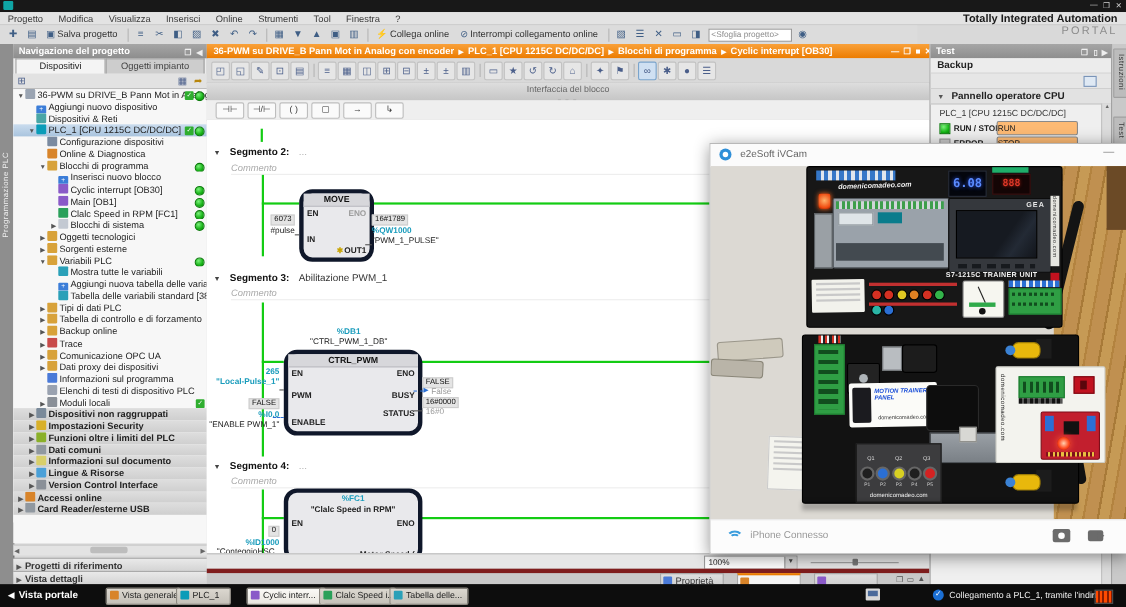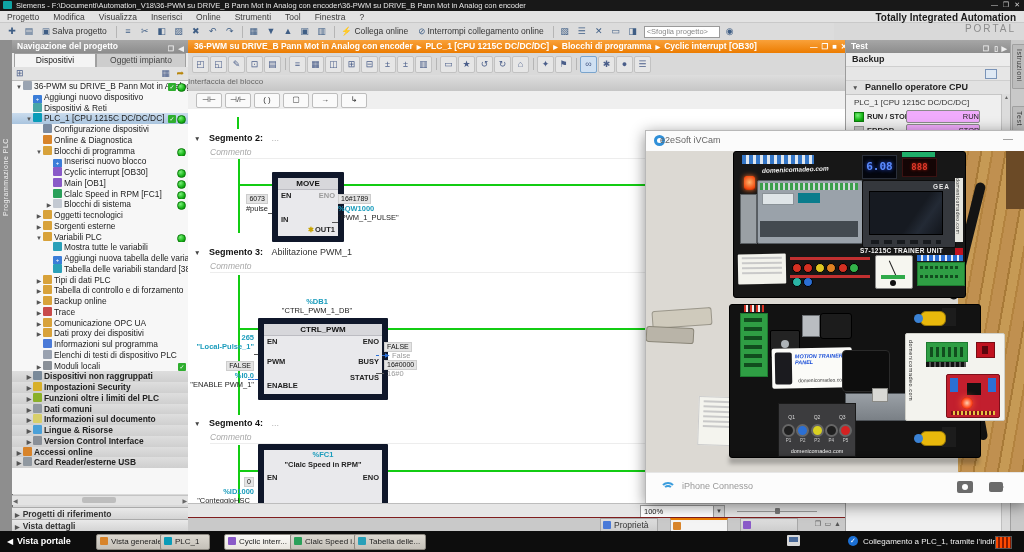--- a/index.html
+++ b/index.html
@@ -58,38 +58,38 @@
   .crumb{left:188px;top:40px;width:657px;height:13px;background:linear-gradient(#f9a13a,#ec7c00);
          color:#fff;font-size:8.5px;font-weight:bold;line-height:13px;white-space:nowrap;overflow:hidden;padding-left:6px;}
   .crumb .sep{font-size:6px;margin:0 4px;}
   .crumb-ctl{position:absolute;right:4px;top:0;color:#fff;font-size:7.5px;}
   .edbar{left:188px;top:53px;width:657px;height:22px;background:#d9d9d9;border-bottom:1px solid #b2b2b2;
          display:flex;align-items:center;padding-left:4px;}
   .edi{width:15px;height:15px;border:1px solid #c2c2c2;border-radius:2px;background:#e6e6e6;margin-right:1px;
        text-align:center;line-height:15px;font-size:9px;color:#4a5e8a;}
   .edi.on{background:#cfe0f2;border-color:#7aa4cc;}
   .ifbar{left:188px;top:75px;width:657px;height:16px;background:linear-gradient(#dedede,#c6c6c6);
-         border-bottom:1px solid #adadad;text-align:left;color:#666;font-size:8px;line-height:14px;}
+         border-bottom:1px solid #adadad;text-align:center;color:#666;font-size:8px;line-height:14px;}
   .favbar{left:188px;top:91px;width:657px;height:18px;background:#efefef;border-bottom:1px solid #c6c6c6;
           display:flex;align-items:center;padding-left:8px;}
   .fav{min-width:20px;height:13px;border:1px solid #bdbdbd;border-radius:2px;background:#fafafa;margin-right:3px;
        text-align:center;line-height:12px;font-size:8px;color:#333;padding:0 2px;}
   .canvas{left:188px;top:109px;width:657px;height:394px;background:#fff;overflow:hidden;}
   .seg-head{position:absolute;left:6px;width:630px;height:12px;font-size:9px;}
   .seg-head .sa{font-size:6.5px;color:#444;margin-right:6px;}
   .seg-head b{color:#111;}
   .seg-sub{color:#333;margin-left:6px;font-weight:normal;}
   .seg-dots{color:#b0b0b0;margin-left:6px;}
   .comment{position:absolute;left:22px;width:600px;height:11px;color:#a9a9a9;font-size:8.5px;font-style:italic;
            border-bottom:1px solid #ededed;}
   .vrail{position:absolute;width:2px;background:#13cc13;}
   .hrail{position:absolute;height:2px;background:#13cc13;}
   .rtick{position:absolute;width:2px;height:8px;background:#13cc13;}
   .caret{position:absolute;width:2px;height:12px;background:#13cc13;}
-  .blk{position:absolute;background:#e9e9ec;border:6px solid #0f172a;border-radius:1px;}
+  .blk{position:absolute;background:#e9e9ec;border:4px solid #0f172a;border-radius:12px;}
   .blk-title{height:11px;line-height:11px;text-align:center;font-weight:bold;font-size:8px;background:#d7d7db;
              border-bottom:1px solid #bcbcc2;color:#111;}
   .blk-top{height:10px;line-height:10px;text-align:center;font-size:7.5px;}
   .pin{position:absolute;font-size:7.5px;font-weight:bold;color:#222;}
   .pin.l{left:3px;} .pin.r{right:3px;text-align:right;}
   .pin.gray{color:#9c9c9c;}
   .opstack{position:absolute;line-height:9px;font-size:7.5px;white-space:nowrap;}
   .opstack.ra{text-align:right;}
   .badge{display:inline-block;background:#e4e4e4;border:1px solid #cdcdcd;padding:0 2px;color:#111;
          font-size:7px;line-height:8px;}
@@ -101,48 +101,48 @@
   .bluearrow{position:absolute;color:#2b6fd4;font-size:6px;line-height:6px;}
   .star{color:#c8a400;font-style:normal;margin-right:1px;font-size:7px;}
   .zoomrow{left:188px;top:503px;width:657px;height:14px;background:#e6e6e6;border-top:1px solid #bdbdbd;}
   .zsel{position:absolute;right:120px;top:1px;width:80px;height:11px;background:#fff;border:1px solid #9a9a9a;
         font-size:7.5px;line-height:11px;padding-left:3px;}
   .zsel .da{position:absolute;right:0;top:0;width:10px;height:100%;background:#d8d8d8;border-left:1px solid #9a9a9a;
             text-align:center;font-size:6px;line-height:11px;color:#444;}
   .slider{position:absolute;right:28px;top:4px;width:80px;height:6px;}
   .slider .tr{position:absolute;left:0;top:3px;width:100%;height:1px;background:#9a9a9a;}
   .slider .th{position:absolute;left:38px;top:0;width:5px;height:6px;background:#777;border-radius:1px;}
-  .insp{left:188px;top:517px;width:657px;height:14px;background:#c9c9c9;border-top:1px solid #7f1d1d;}
+  .insp{left:188px;top:517px;width:657px;height:14px;background:#c9c9c9;border-top:4px solid #7f1d1d;}
   .itab{position:absolute;top:0;height:13px;line-height:13px;font-size:8.5px;padding:0 8px;border:1px solid #a8a8a8;
         background:linear-gradient(#dedede,#cccccc);color:#333;}
   .itab.on{background:#f4f4f4;border-top:2px solid #ec7c00;font-weight:bold;}
   .itab .ig{display:inline-block;width:8px;height:8px;border-radius:1px;margin-right:3px;vertical-align:-1px;}
   
   .testp{left:845px;top:40px;width:165px;height:491px;background:#efefef;border-left:1px solid #9c9c9c;}
   .trow2{position:absolute;left:0;width:165px;}
-  .runbtn{position:absolute;background:#f0abfc;border:1px solid #8a8a8a;border-radius:2px;text-align:right;
+  .runbtn{position:absolute;background:#fdba74;border:1px solid #8a8a8a;border-radius:2px;text-align:left;
           font-size:7.5px;line-height:11px;color:#222;}
   .gsq{position:absolute;width:8px;height:8px;border:1px solid #0a7a0a;
        background:radial-gradient(circle at 35% 30%,#7af07a,#12b312 65%,#0c830c);}
   .rstrip{left:1010px;top:40px;width:14px;height:491px;background:#c9c9c9;border-left:1px solid #a2a2a2;}
   .rtab{position:absolute;left:1px;width:12px;background:#bcbcbc;border:1px solid #a0a0a0;border-radius:1px;
         text-align:center;padding:4px 0;}
   
   .taskbar{left:0;top:531px;width:1024px;height:21px;background:#0d0d0d;color:#fff;}
   .tkbtn{position:absolute;top:3px;height:14px;background:linear-gradient(#dcd8d0,#c4c0b8);border:1px solid #8e8a82;
          border-radius:2px;font-size:8px;line-height:14px;color:#222;padding:0 3px;white-space:nowrap;overflow:hidden;}
   .tkbtn.on{background:linear-gradient(#fbfaf7,#e9e6df);}
   .tkbtn .bi{display:inline-block;width:8px;height:8px;border-radius:1px;margin-right:3px;vertical-align:-1px;}
   
   .ivcam{left:645px;top:130px;width:379px;height:371px;background:#fff;border:1px solid #b8b8b8;
          box-shadow:0 3px 14px rgba(0,0,0,.45);}
   .ivhead{position:absolute;left:0;top:0;width:100%;height:20px;background:#fbfbfb;border-bottom:1px solid #e4e4e4;}
   .cam-ic{position:absolute;left:8px;top:4px;width:11px;height:11px;border-radius:50%;background:#2f8fd8;}
   .cam-ic::after{content:"";position:absolute;left:3px;top:3px;width:5px;height:5px;border-radius:50%;background:#fff;}
-  .ivtitle{position:absolute;left:14px;top:4px;font-size:9px;color:#666;text-align:right;}
+  .ivtitle{position:absolute;left:27px;top:4px;font-size:9px;color:#666;text-align:right;}
   .ivmin{position:absolute;right:12px;top:2px;color:#888;font-size:10px;}
   .photo{position:absolute;left:0;top:20px;width:379px;height:321px;background:#dcd9d3;overflow:hidden;}
   .ivfoot{position:absolute;left:0;top:341px;width:379px;height:30px;background:#fcfcfc;border-top:1px solid #e6e6e6;}
   .wifi{position:absolute;left:14px;top:9px;width:14px;height:12px;}
   .wifi i{position:absolute;border:2px solid #3b9ddd;border-radius:50%;border-color:#3b9ddd transparent transparent transparent;}
   .ivstatus{position:absolute;left:36px;top:8px;font-size:9px;color:#999;}
   .fcam{position:absolute;top:8px;width:16px;height:12px;background:#6b6b6b;border-radius:2px;}
   .fcam::after{content:"";position:absolute;left:5px;top:3px;width:6px;height:6px;border-radius:50%;background:#fdfdfd;}
   .fvid{position:absolute;top:9px;width:14px;height:10px;background:#6b6b6b;border-radius:2px;}
   .fvid::after{content:"";position:absolute;right:-5px;top:1px;border:4px solid transparent;border-left:6px solid #6b6b6b;}
@@ -154,21 +154,20 @@
   .microtext{font-size:5px;color:#333;}
   .cardline{height:2px;background:#c9c9c9;margin:3px 4px 0 4px;}
 </style>
 </head>
 <body>
 
 <div id="screen">
 
   <div class="abs titlebar">
     <span class="logo"></span>
-    <span class="ttl">Siemens  -  F:\Documenti\Automation_V18\36-PWM su DRIVE_B Pann Mot in Analog con encoder\36-PWM su DRIVE_B Pann Mot in Analog con encoder</span>
     <span class="winbtn" style="right:26px">—</span>
     <span class="winbtn" style="right:15px">❐</span>
     <span class="winbtn" style="right:4px">✕</span>
   </div>
 
   <div class="abs menubar"><span class="menu-item">Progetto</span><span class="menu-item">Modifica</span><span class="menu-item">Visualizza</span><span class="menu-item">Inserisci</span><span class="menu-item">Online</span><span class="menu-item">Strumenti</span><span class="menu-item">Tool</span><span class="menu-item">Finestra</span><span class="menu-item">?</span></div>
 
   <div class="abs brand">
     <div class="b1">Totally Integrated Automation</div>
     <div class="b2">PORTAL</div>

